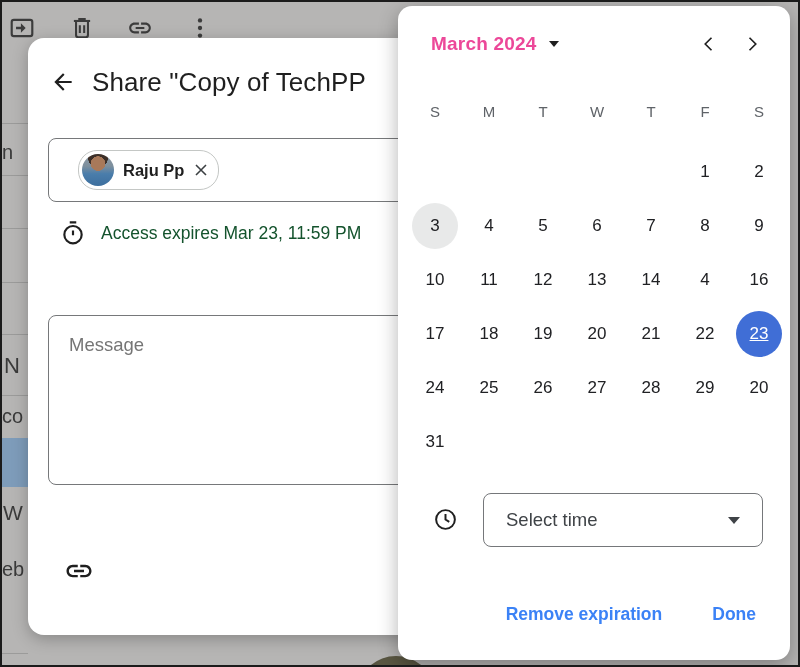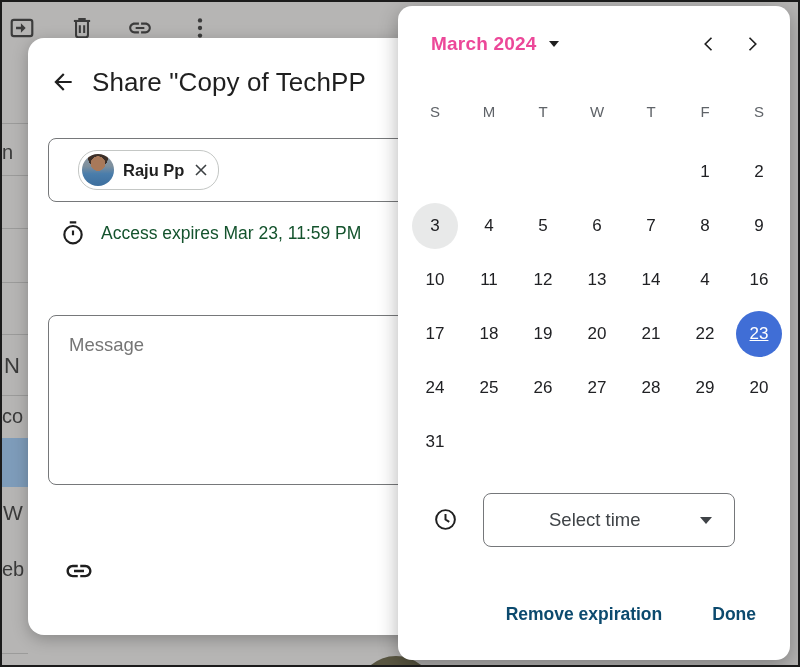--- a/index.html
+++ b/index.html
@@ -101,31 +101,31 @@
     width:46px;height:46px;border-radius:50%;display:flex;align-items:center;justify-content:center;
     font-size:17px;color:#202124;cursor:pointer;
   }
   .day.empty{cursor:default;}
   .day.today{background:#e8e9e9;}
   .day.selected{background:#406ed6;color:#fff;text-decoration:underline;}
 
   .time-row{position:absolute;left:0;top:487px;width:100%;}
   .clock-icon{position:absolute;left:35px;top:14px;width:25px;height:25px;}
   .time-select{
-    position:absolute;left:85px;top:0;width:252px;height:54px;box-sizing:border-box;
-    border:1px solid #75777a;border-radius:8px;display:flex;align-items:center;cursor:pointer;background:#fff;padding-left:43px;
+    position:absolute;left:85px;top:0;width:280px;height:54px;box-sizing:border-box;
+    border:1px solid #75777a;border-radius:8px;display:flex;align-items:center;cursor:pointer;background:#fff;
   }
   .time-select-label{margin-left:22px;font-size:18.5px;color:#3f4347;flex:1;}
   .time-caret{width:0;height:0;border-left:6px solid transparent;border-right:6px solid transparent;border-top:7px solid #3f4347;margin-right:22px;}
 
   .dp-actions{
     position:absolute;left:0;top:588px;width:100%;height:40px;box-sizing:border-box;
     display:flex;justify-content:flex-end;align-items:center;gap:50px;padding-right:34px;
   }
-  .text-btn{font-size:17.5px;font-weight:600;color:#0c4a6e;cursor:pointer;white-space:nowrap;}
+  .text-btn{font-size:17.5px;font-weight:600;color:#3b82f6;cursor:pointer;white-space:nowrap;}
 
   
   .cursor-blob{
     position:absolute;left:360px;top:656px;width:72px;height:64px;border-radius:50%;
     background:radial-gradient(circle at 50% 45%,#5a5742 0 55%,#3a382c 100%);
     z-index:15;
   }
 </style>
 </head>
 <body>

